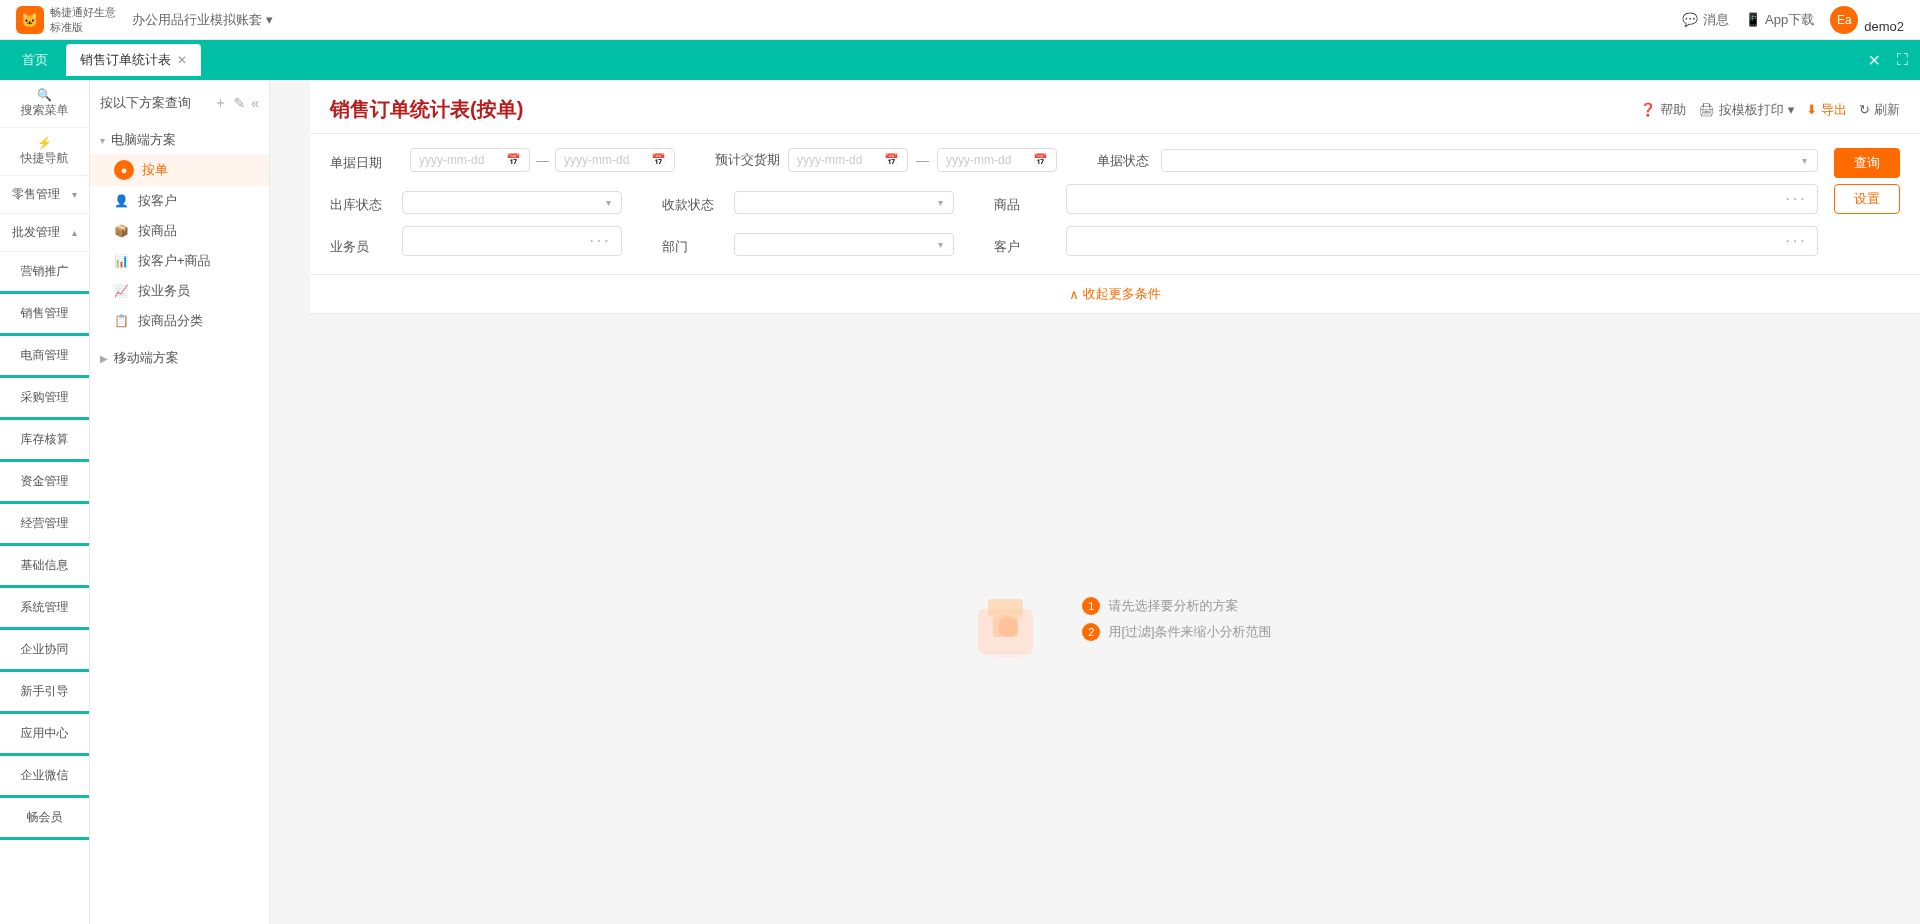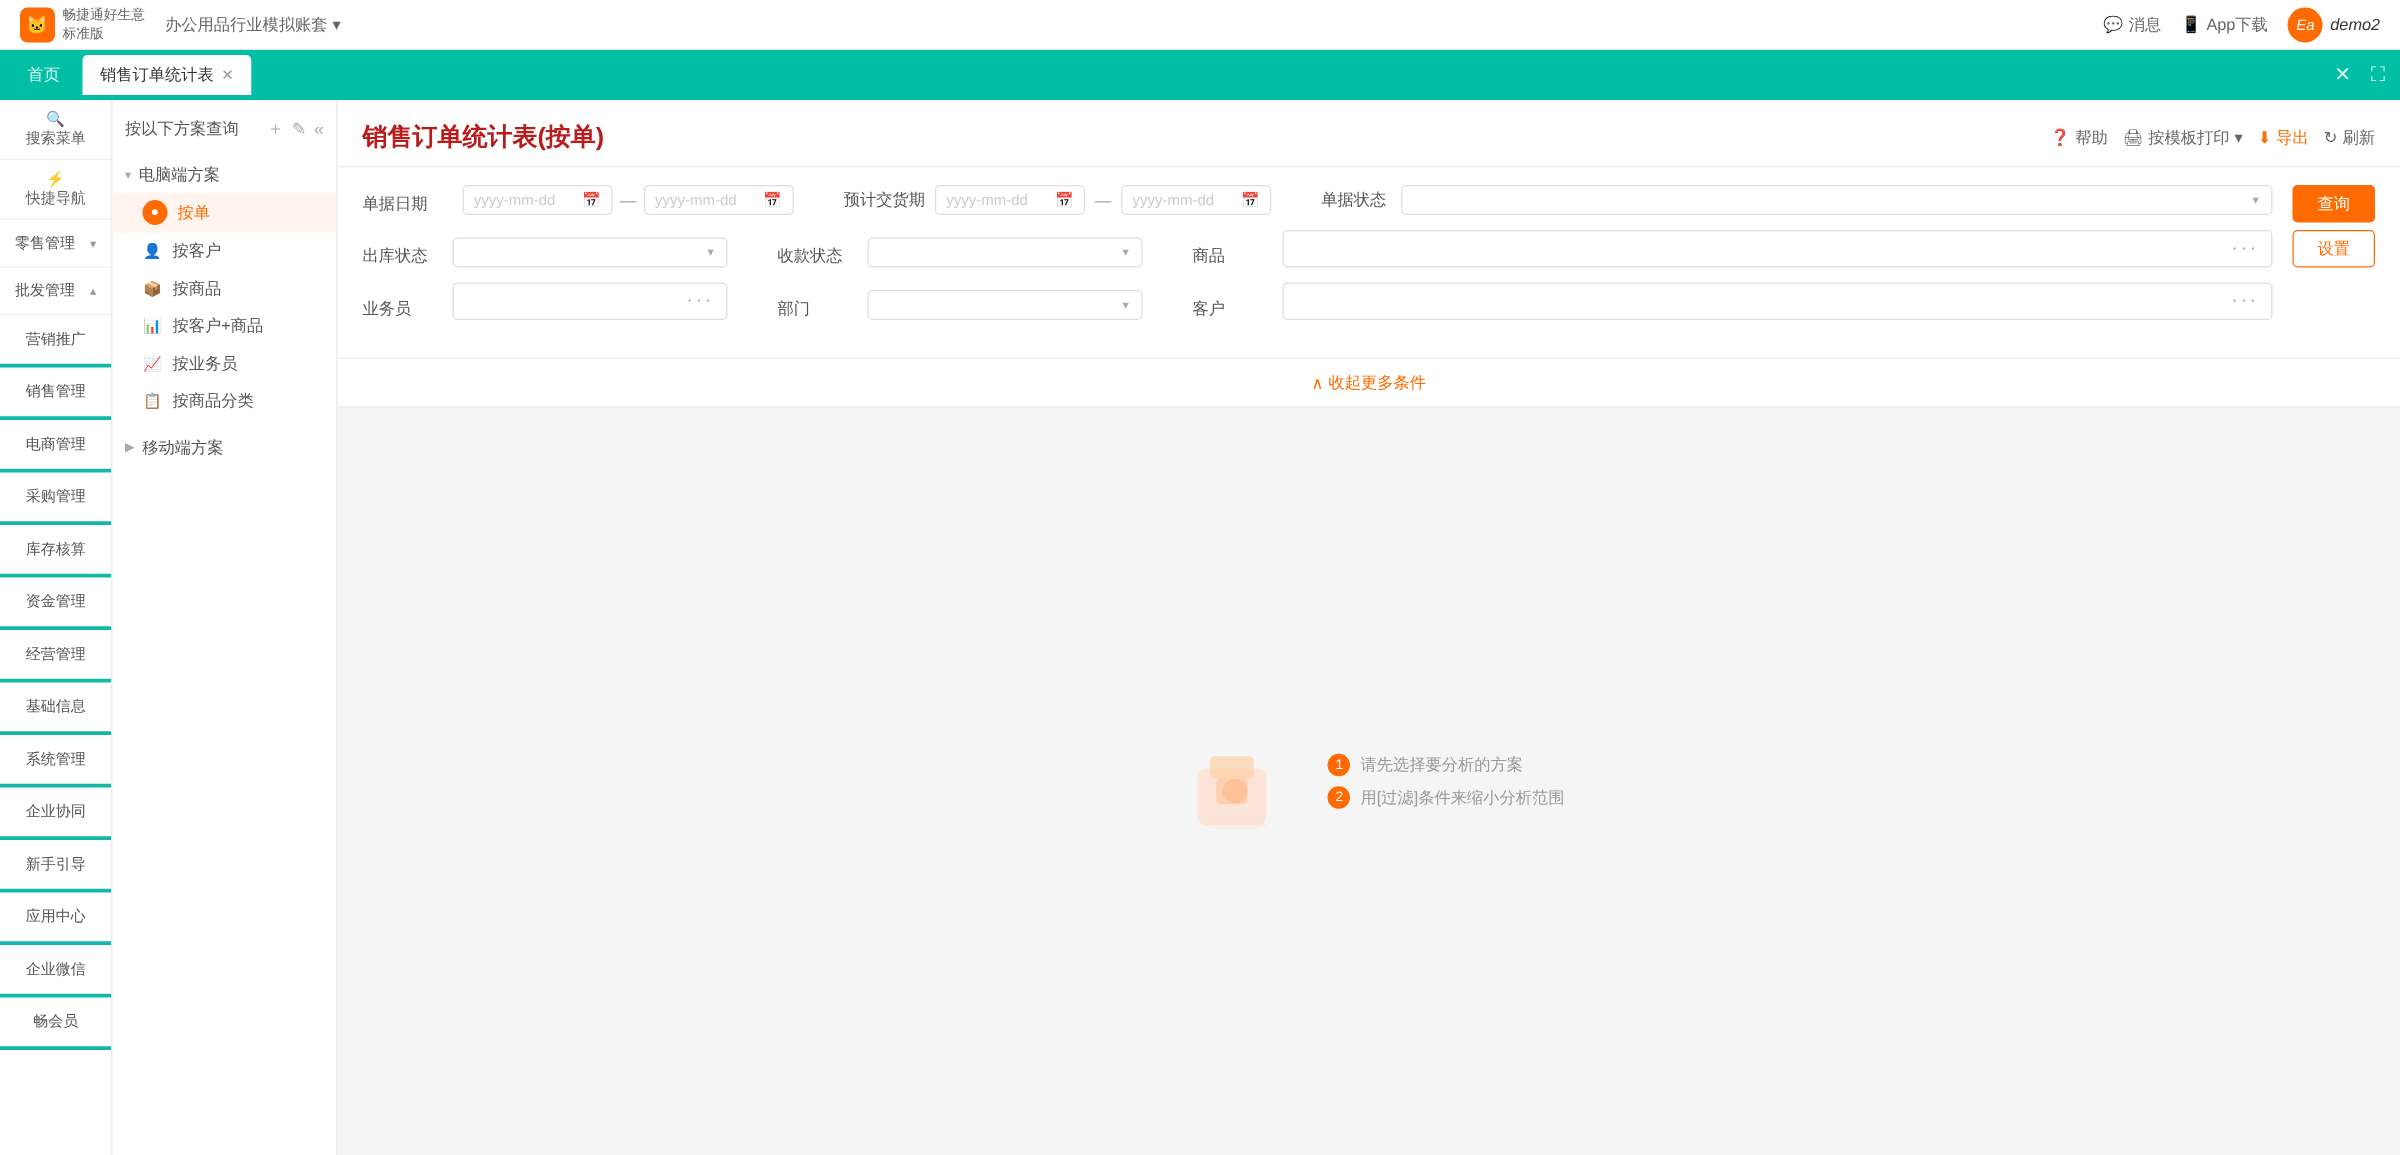--- a/index.html
+++ b/index.html
@@ -29,21 +29,21 @@
     .main-layout { display: flex; flex: 1; overflow: hidden; }
 
     
     .sidebar { width: 90px; background: #fff; border-right: 1px solid #e8e8e8; display: flex; flex-direction: column; overflow-y: auto; flex-shrink: 0; }
     .sidebar-arrow { font-size: 10px; color: #999; }
     .sidebar-section-header { padding: 10px 12px; font-size: 12px; color: #555; cursor: pointer; display: flex; align-items: center; justify-content: space-between; border-bottom: 1px solid #f0f0f0; }
     .sidebar-top { padding: 8px; border-bottom: 1px solid #eee; font-size: 12px; color: #666; text-align: center; cursor: pointer; }
     .sidebar-nav-item { padding: 11px 12px; font-size: 12px; color: #555; cursor: pointer; border-bottom: 3px solid #14b8a6; text-align: center; }
 
     
-    .content-area { flex: 1; display: flex; overflow: hidden; }
+    .content-area { flex: 1; display: flex; overflow: hidden; gap: 40px; }
 
     
     .left-panel { width: 180px; background: #fff; border-right: 1px solid #e8e8e8; display: flex; flex-direction: column; flex-shrink: 0; padding: 8px 0; }
     .left-panel-header { display: flex; align-items: center; justify-content: space-between; padding: 6px 10px 10px; }
     .left-panel-title { font-size: 13px; color: #555; }
     .left-panel-actions { display: flex; align-items: center; gap: 6px; }
     .panel-action-icon { color: #aaa; cursor: pointer; font-size: 14px; }
     .scheme-group { padding: 4px 0; }
     .scheme-group-header { display: flex; align-items: center; gap: 6px; padding: 5px 10px; font-size: 13px; color: #555; cursor: pointer; }
     .scheme-group-arrow { font-size: 10px; color: #aaa; }
@@ -58,21 +58,21 @@
     
     .page-header { padding: 16px 20px 10px; display: flex; align-items: center; justify-content: space-between; background: #fff; border-bottom: 1px solid #e8e8e8; flex-shrink: 0; }
     .page-title { font-size: 20px; font-weight: 700; color: #b91c1c; }
     .page-header-actions { display: flex; align-items: center; gap: 12px; }
     .header-action-btn { display: flex; align-items: center; gap: 4px; color: #666; font-size: 13px; cursor: pointer; }
     .header-action-btn.export { color: #ff6b00; }
 
     
     .filter-area { background: #fff; padding: 14px 20px; border-bottom: 1px solid #e8e8e8; flex-shrink: 0; }
     .filter-row { display: flex; align-items: flex-end; gap: 16px; margin-bottom: 12px; }
-    .filter-row:last-child { margin-bottom: 16px; }
+    .filter-row:last-child { margin-bottom: 4px; }
     .filter-label { font-size: 13px; color: #555; white-space: nowrap; min-width: 56px; }
     .filter-date-group { display: flex; align-items: center; gap: 6px; flex: 0 0 auto; }
     .date-quick-btn { padding: 3px 8px; border-radius: 3px; font-size: 12px; cursor: pointer; color: #555; border: 1px solid transparent; }
     .date-quick-btn.active { background: #ff6b00; color: white; border-color: #ff6b00; border-radius: 12px; }
     .date-input { border: 1px solid #ddd; border-radius: 4px; padding: 4px 8px; font-size: 12px; color: #999; width: 120px; display: flex; align-items: center; justify-content: space-between; cursor: pointer; }
     .date-sep { color: #999; }
     .filter-date-text { font-size: 12px; color: #999; }
     .filter-select { display: flex; align-items: center; border: 1px solid #ddd; border-radius: 4px; padding: 5px 10px; min-width: 180px; cursor: pointer; background: #fff; justify-content: space-between; }
     .filter-select-placeholder { color: #ccc; font-size: 13px; }
     .filter-select-arrow { color: #aaa; font-size: 10px; }
@@ -114,21 +114,21 @@
   </div>
   <div class="top-bar-right">
     <div class="top-bar-btn">
       <span>💬</span>
       <span>消息</span>
     </div>
     <div class="top-bar-btn">
       <span>📱</span>
       <span>App下载</span>
     </div>
-    <div style="display:flex;align-items:center;gap:6px;font-style:italic;">
+    <div style="display:flex;align-items:flex-end;gap:6px;">
       <div class="user-avatar">Ea</div>
       <span class="user-name">demo2</span>
     </div>
   </div>
 </div>
 
 <div class="tab-bar">
   <div class="tab-item">
     <span>首页</span>
   </div>

